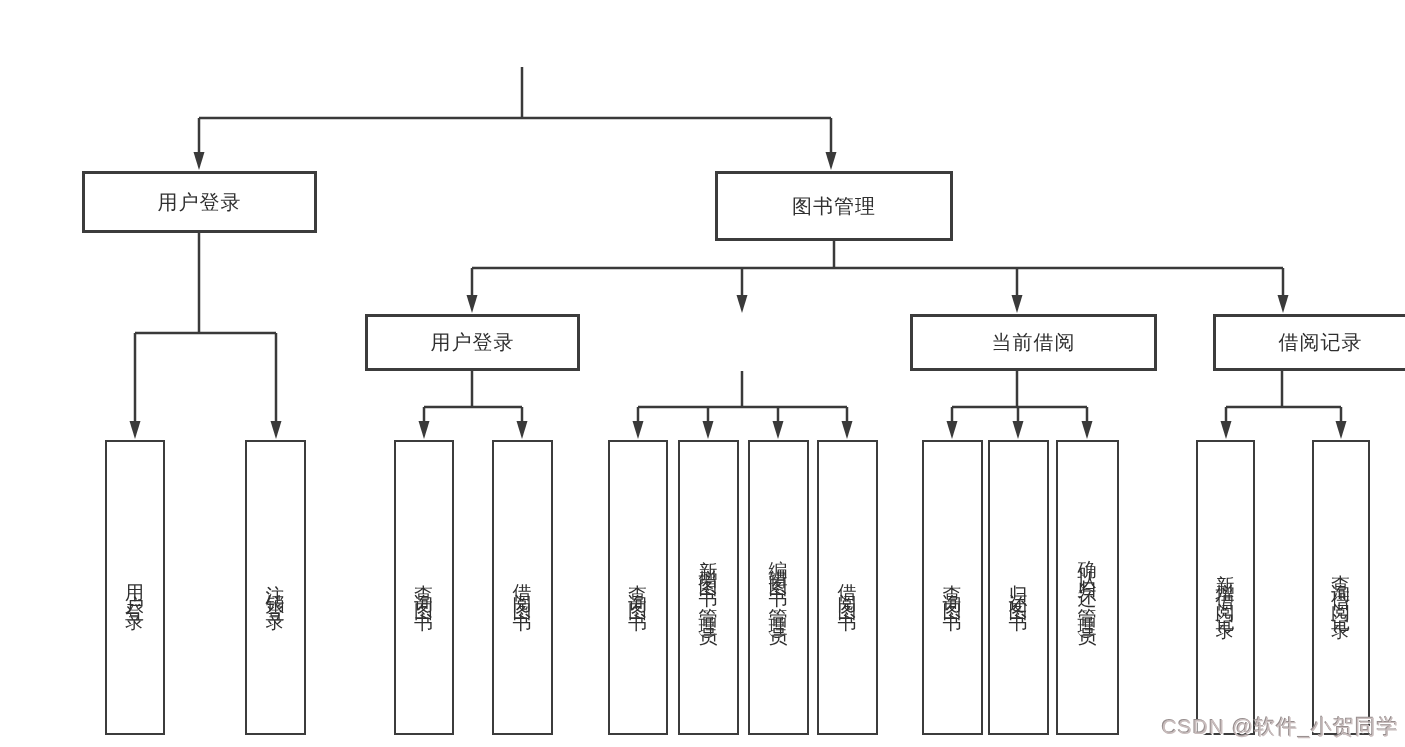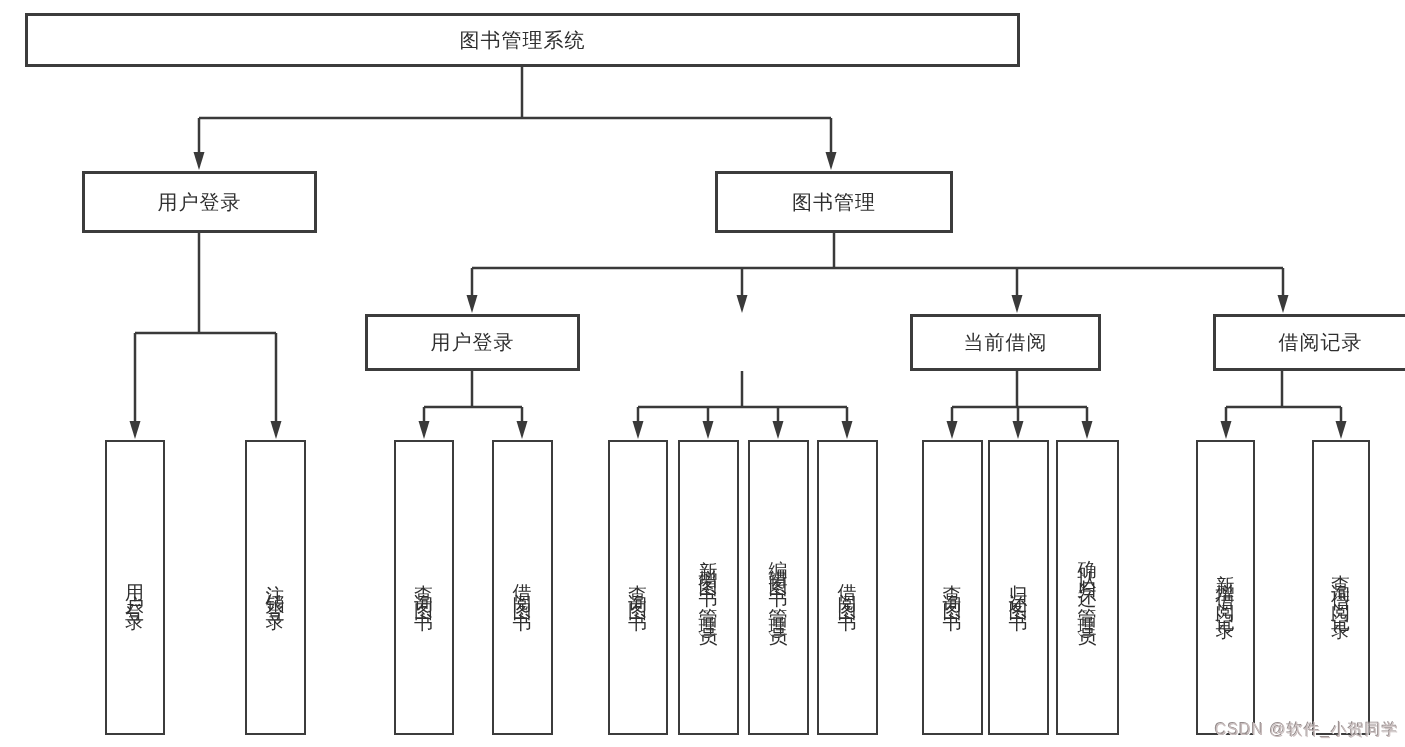--- a/index.html
+++ b/index.html
@@ -24,21 +24,21 @@
     letter-spacing:0.5em;
     line-height:1;
     color:#2f2f2f;
     white-space:nowrap;
   }
   #watermark{
     position:absolute;
     right:6px;
     bottom:6px;
     z-index:3;
-    font-size:16px;
+    font-size:21px;
     letter-spacing:1px;
     color:#c9bdbd;
     text-shadow:-1px -1px 0 #978e8e, 1px 1px 0 #ffffff;
     pointer-events:none;
   }
 </style>
 </head>
 <body>
 
 <div id="stage">
@@ -109,35 +109,32 @@
 
       <polygon points="946.5,421 957.5,421 952,439"></polygon>
       <polygon points="1012.5,421 1023.5,421 1018,439"></polygon>
       <polygon points="1081.5,421 1092.5,421 1087,439"></polygon>
 
       <polygon points="1220.5,421 1231.5,421 1226,439"></polygon>
       <polygon points="1335.5,421 1346.5,421 1341,439"></polygon>
     </g>
   </svg>
 
-  <div class="node hnode" style="left:25px;top:13px;width:995px;height:54px;">
-    <span>图书管理系统</span>
-  </div>
 
   <div class="node hnode" style="left:82px;top:171px;width:235px;height:62px;">
     <span>用户登录</span>
   </div>
-  <div class="node hnode" style="left:715px;top:171px;width:238px;height:62px;">
+  <div class="node hnode" style="left:715px;top:171px;width:238px;height:70px;">
     <span>图书管理</span>
   </div>
 
   <div class="node hnode" style="left:365px;top:314px;width:215px;height:57px;">
     <span>用户登录</span>
   </div>
-  <div class="node hnode" style="left:910px;top:314px;width:191px;height:57px;align-items:center;">
+  <div class="node hnode" style="left:910px;top:314px;width:247px;height:57px;align-items:center;">
     <span>当前借阅</span>
   </div>
   <div class="node hnode" style="left:1175px;top:314px;width:215px;height:57px;margin-left:38px;">
     <span>借阅记录</span>
   </div>
 
   <div class="node leaf" style="left:105px;top:440px;width:60px;height:295px;">
     <span class="vtext">用户登录</span>
   </div>
   <div class="node leaf" style="left:245px;top:440px;width:61px;height:295px;">

